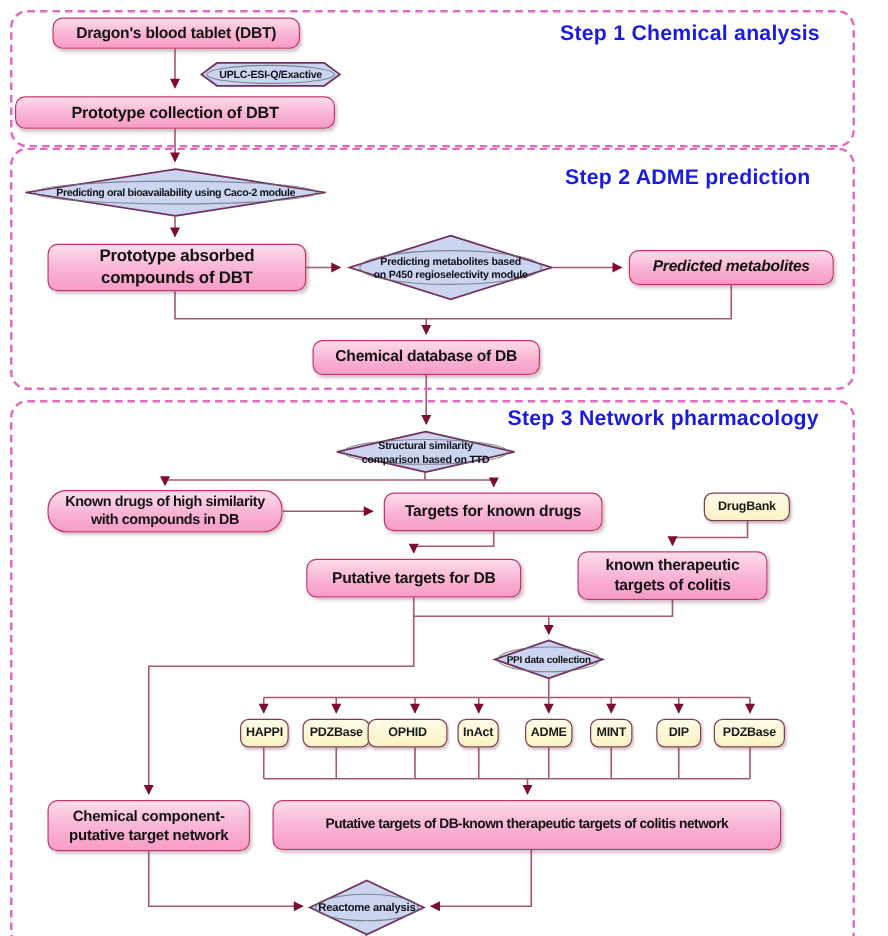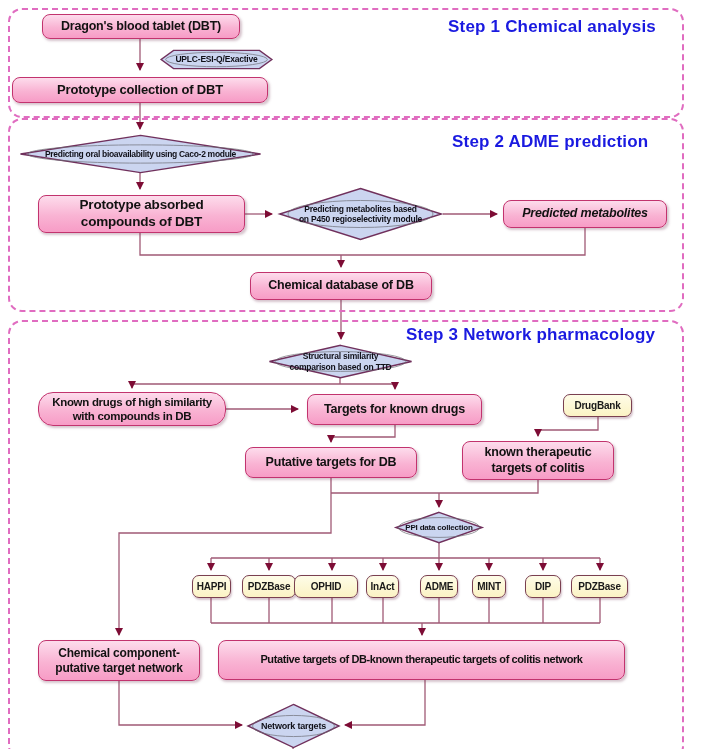--- a/index.html
+++ b/index.html
@@ -178,14 +178,14 @@
 <div class="pink-box node" style="left:38px;top:640px;width:162px;height:41px;font-size:12px;">Chemical component-
 putative target network</div>
 
 <div class="pink-box long-text node" style="left:218px;top:640px;width:407px;height:40px;">Putative targets of DB-known therapeutic targets of colitis network</div>
 
 <div class="diamond node" style="left:247px;top:704px;width:93px;height:44px;">
   <svg class="shape" viewBox="0 0 100 100" preserveAspectRatio="none">
     <polygon points="50,1 99,50 50,99 1,50"></polygon>
     <ellipse cx="50" cy="50" rx="44" ry="24"></ellipse>
   </svg>
-  <span class="dlabel" style="font-size:9px;letter-spacing:-0.2px;">Network targets</span>
+  <span class="dlabel" style="font-size:9px;letter-spacing:-0.2px;">Reactome analysis</span>
 </div>
 
 </body></html>

